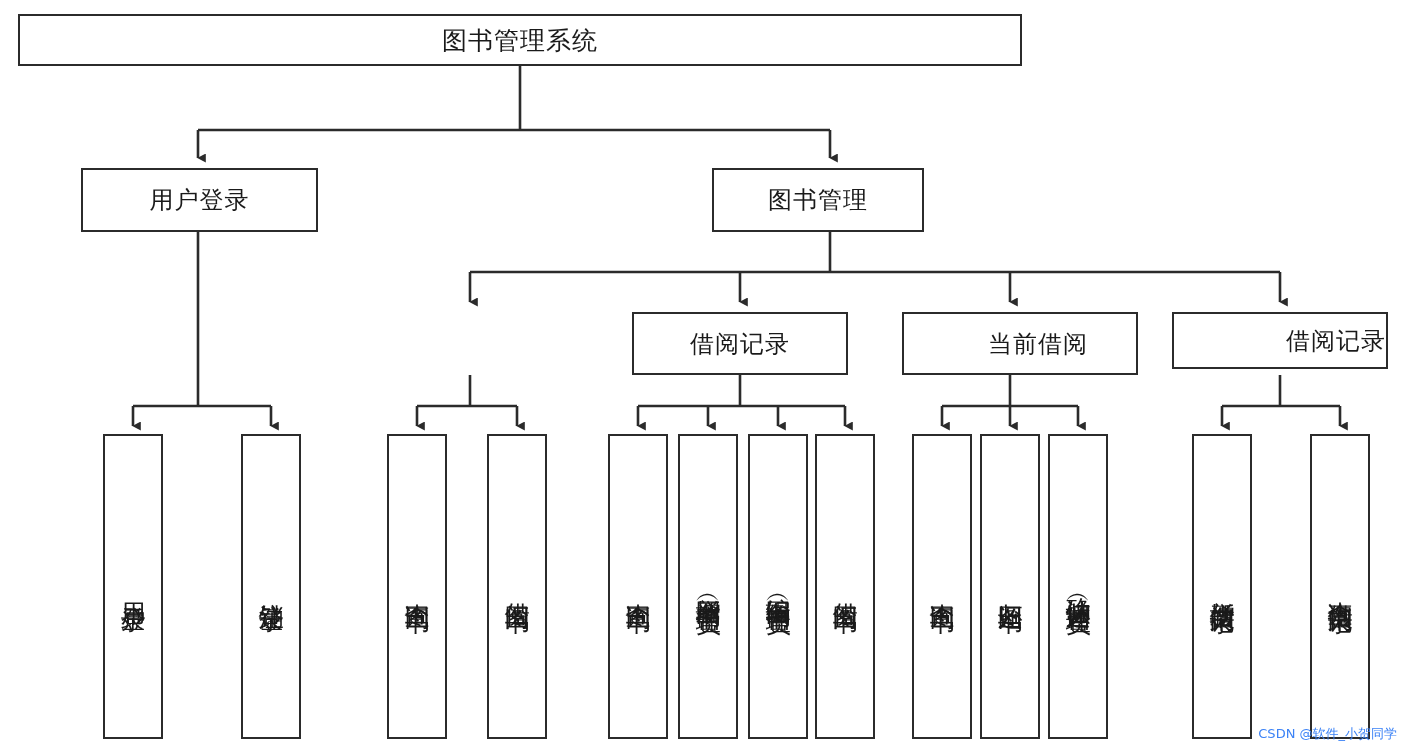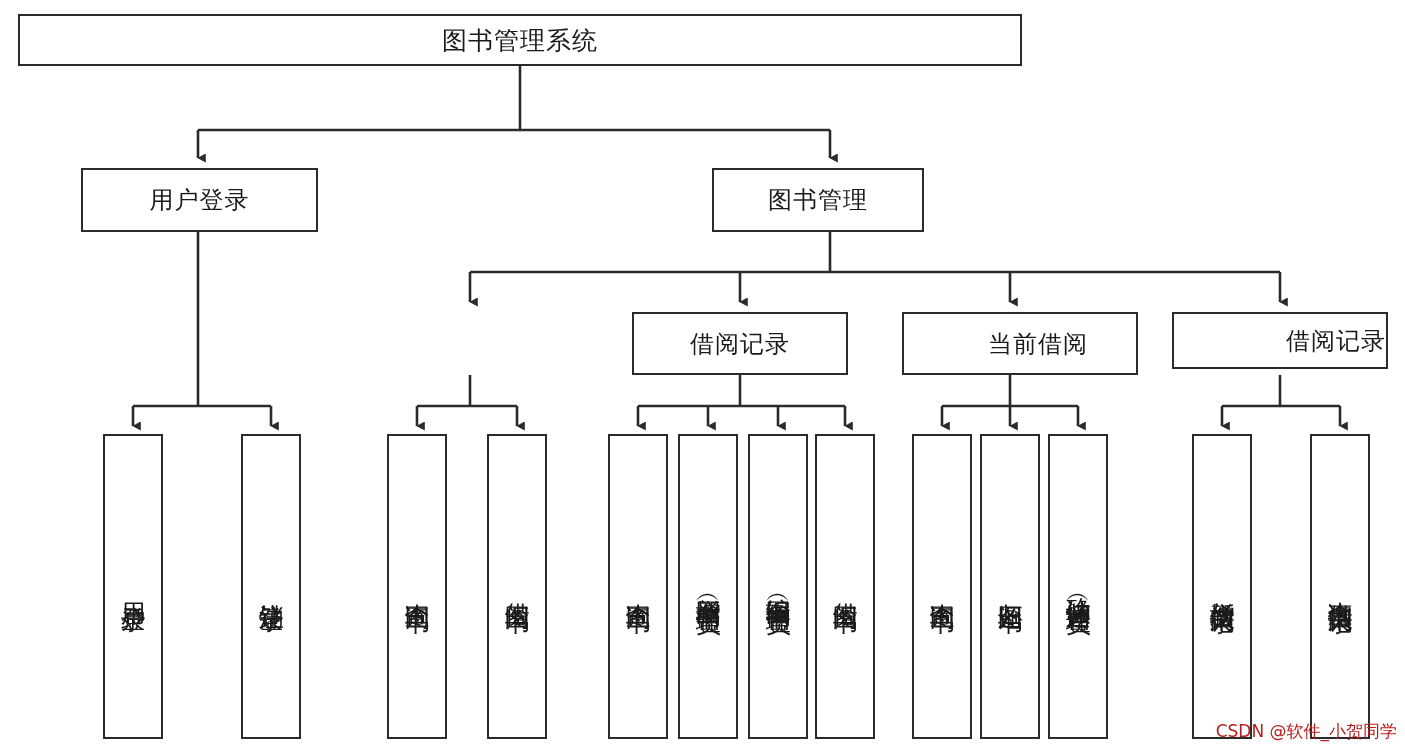--- a/index.html
+++ b/index.html
@@ -65,22 +65,22 @@
     text-orientation: upright;
     font-size: 25px;
     line-height: 1.18;
     letter-spacing: 2px;
     white-space: nowrap;
   }
   #watermark {
     position: absolute;
     right: 8px;
     bottom: 4px;
-    font-size: 17px;
-    color: #b91c1c;
+    font-size: 13px;
+    color: #3b82f6;
     font-family: "DejaVu Sans", "Liberation Sans", sans-serif;
     white-space: nowrap;
     user-select: none;
   }
 </style>
 </head>
 <body>
 
 <div id="diagram-root">
 

